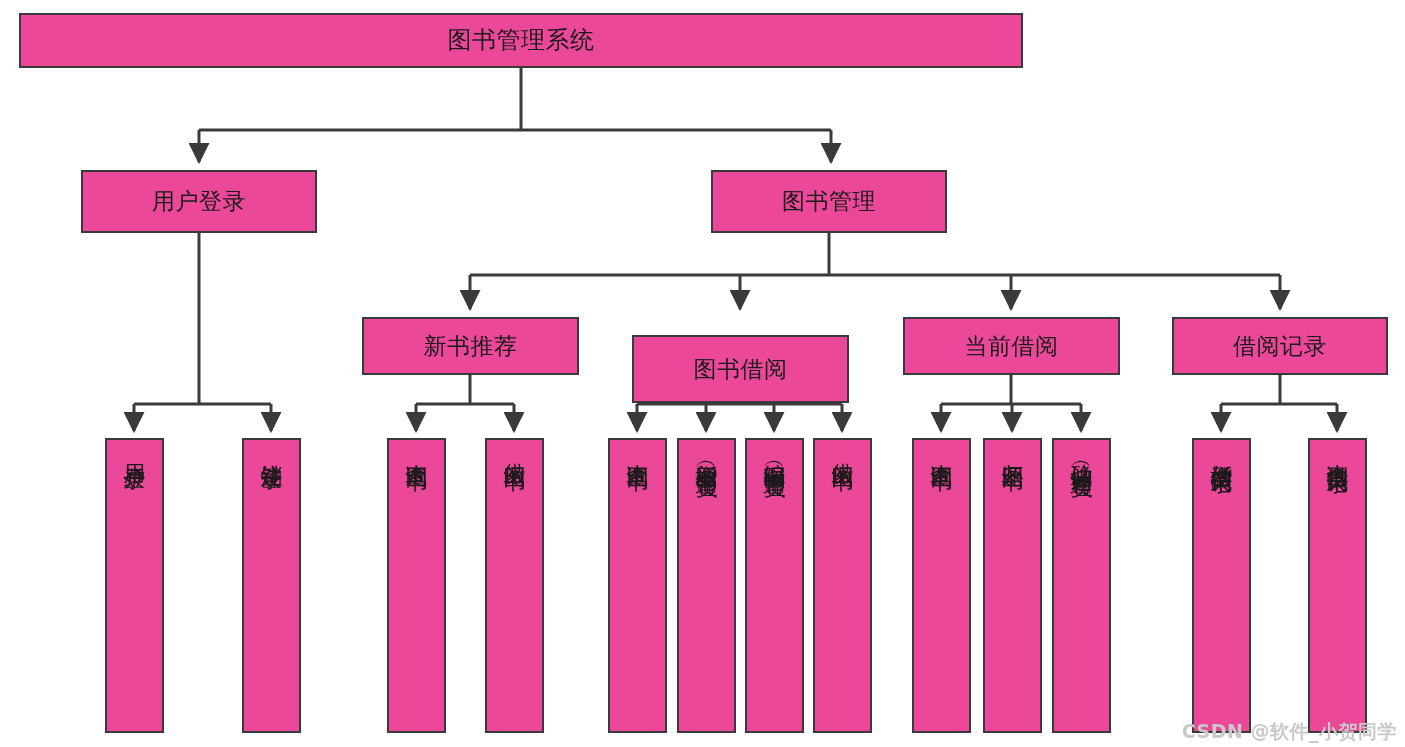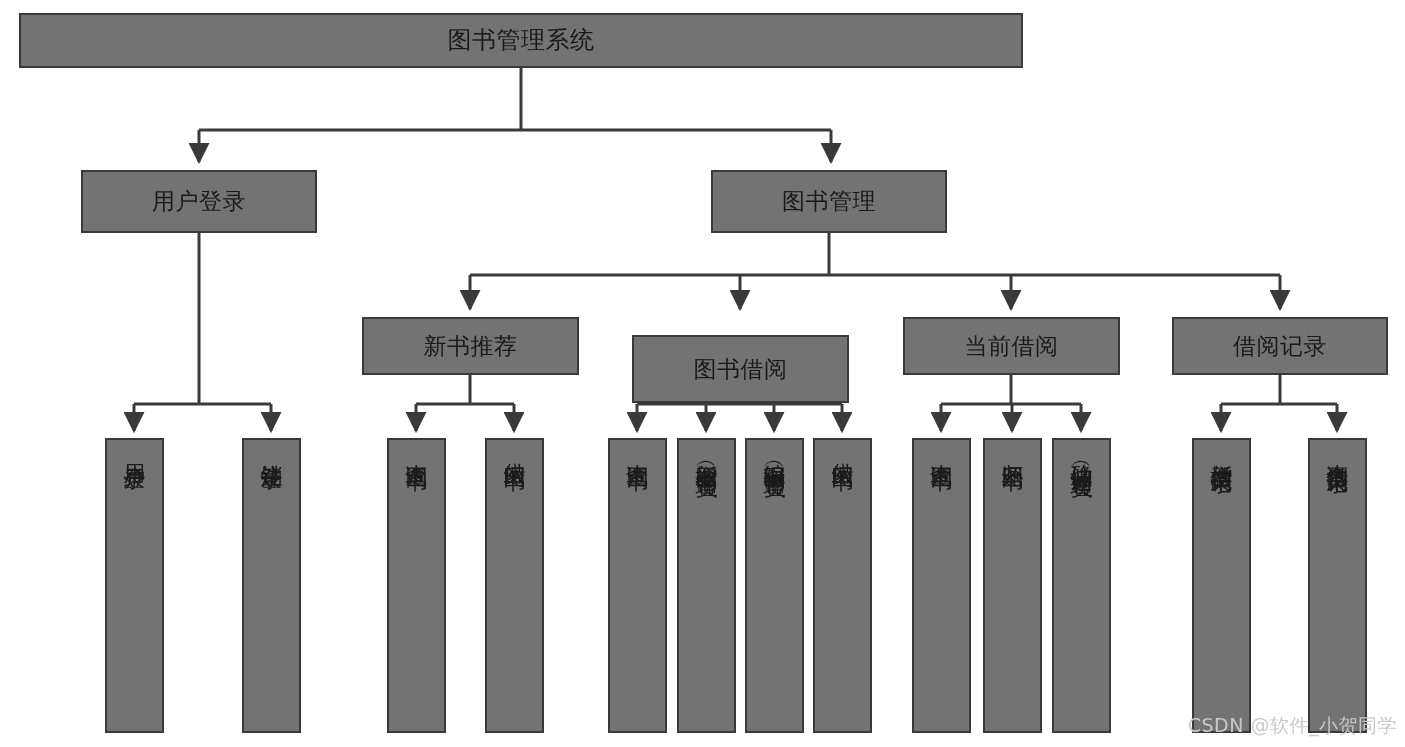--- a/index.html
+++ b/index.html
@@ -21,21 +21,21 @@
     position: absolute;
     left: 0; top: 0;
     width: 1405px;
     height: 747px;
     pointer-events: none;
   }
   .node {
     position: absolute;
     box-sizing: border-box;
     border: 2.5px solid #3a3a3a;
-    background: #737373;
+    background: #ec4899;
     display: flex;
     align-items: center;
     justify-content: center;
     color: #1a1a1a;
   }
   .node .lbl {
     white-space: nowrap;
     line-height: 1.15;
   }
   
@@ -56,26 +56,27 @@
     font-size: 22px;
     writing-mode: vertical-rl;
     text-orientation: upright;
     line-height: 1.18;
     letter-spacing: 2px;
     white-space: nowrap;
   }
   .watermark {
     position: absolute;
     right: 8px;
-    bottom: 8px;
+    bottom: 2px;
     font-size: 19px;
     color: #c9c9c9;
     letter-spacing: 0.5px;
     user-select: none;
     white-space: nowrap;
+    font-weight: bold;
   }
 </style>
 </head>
 <body>
 
 <div id="canvas">
 
   <svg id="wires" viewBox="0 0 1405 747" width="1405" height="747" xmlns="http://www.w3.org/2000/svg">
     <defs>
       <marker id="arrow" viewBox="0 0 10 10" refX="9" refY="5" markerWidth="7" markerHeight="7" orient="auto-start-reverse">

